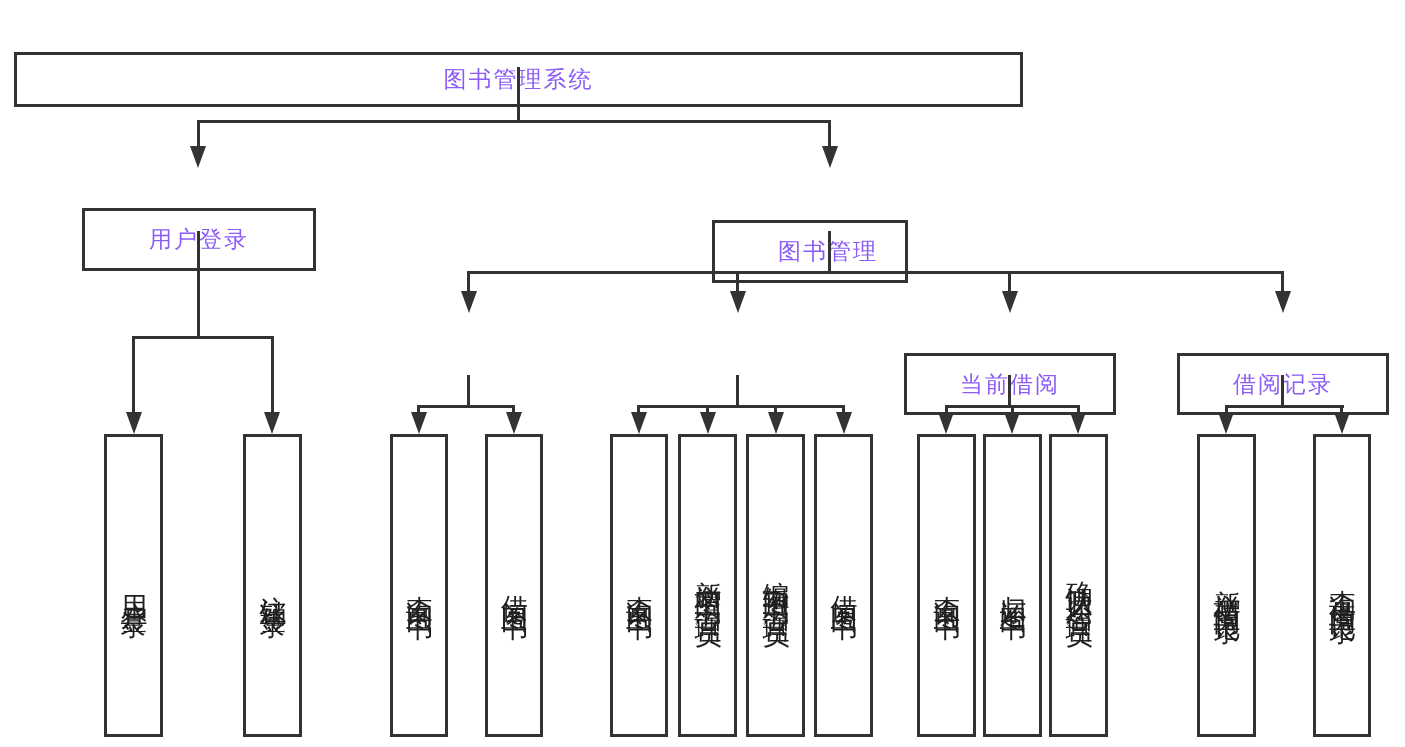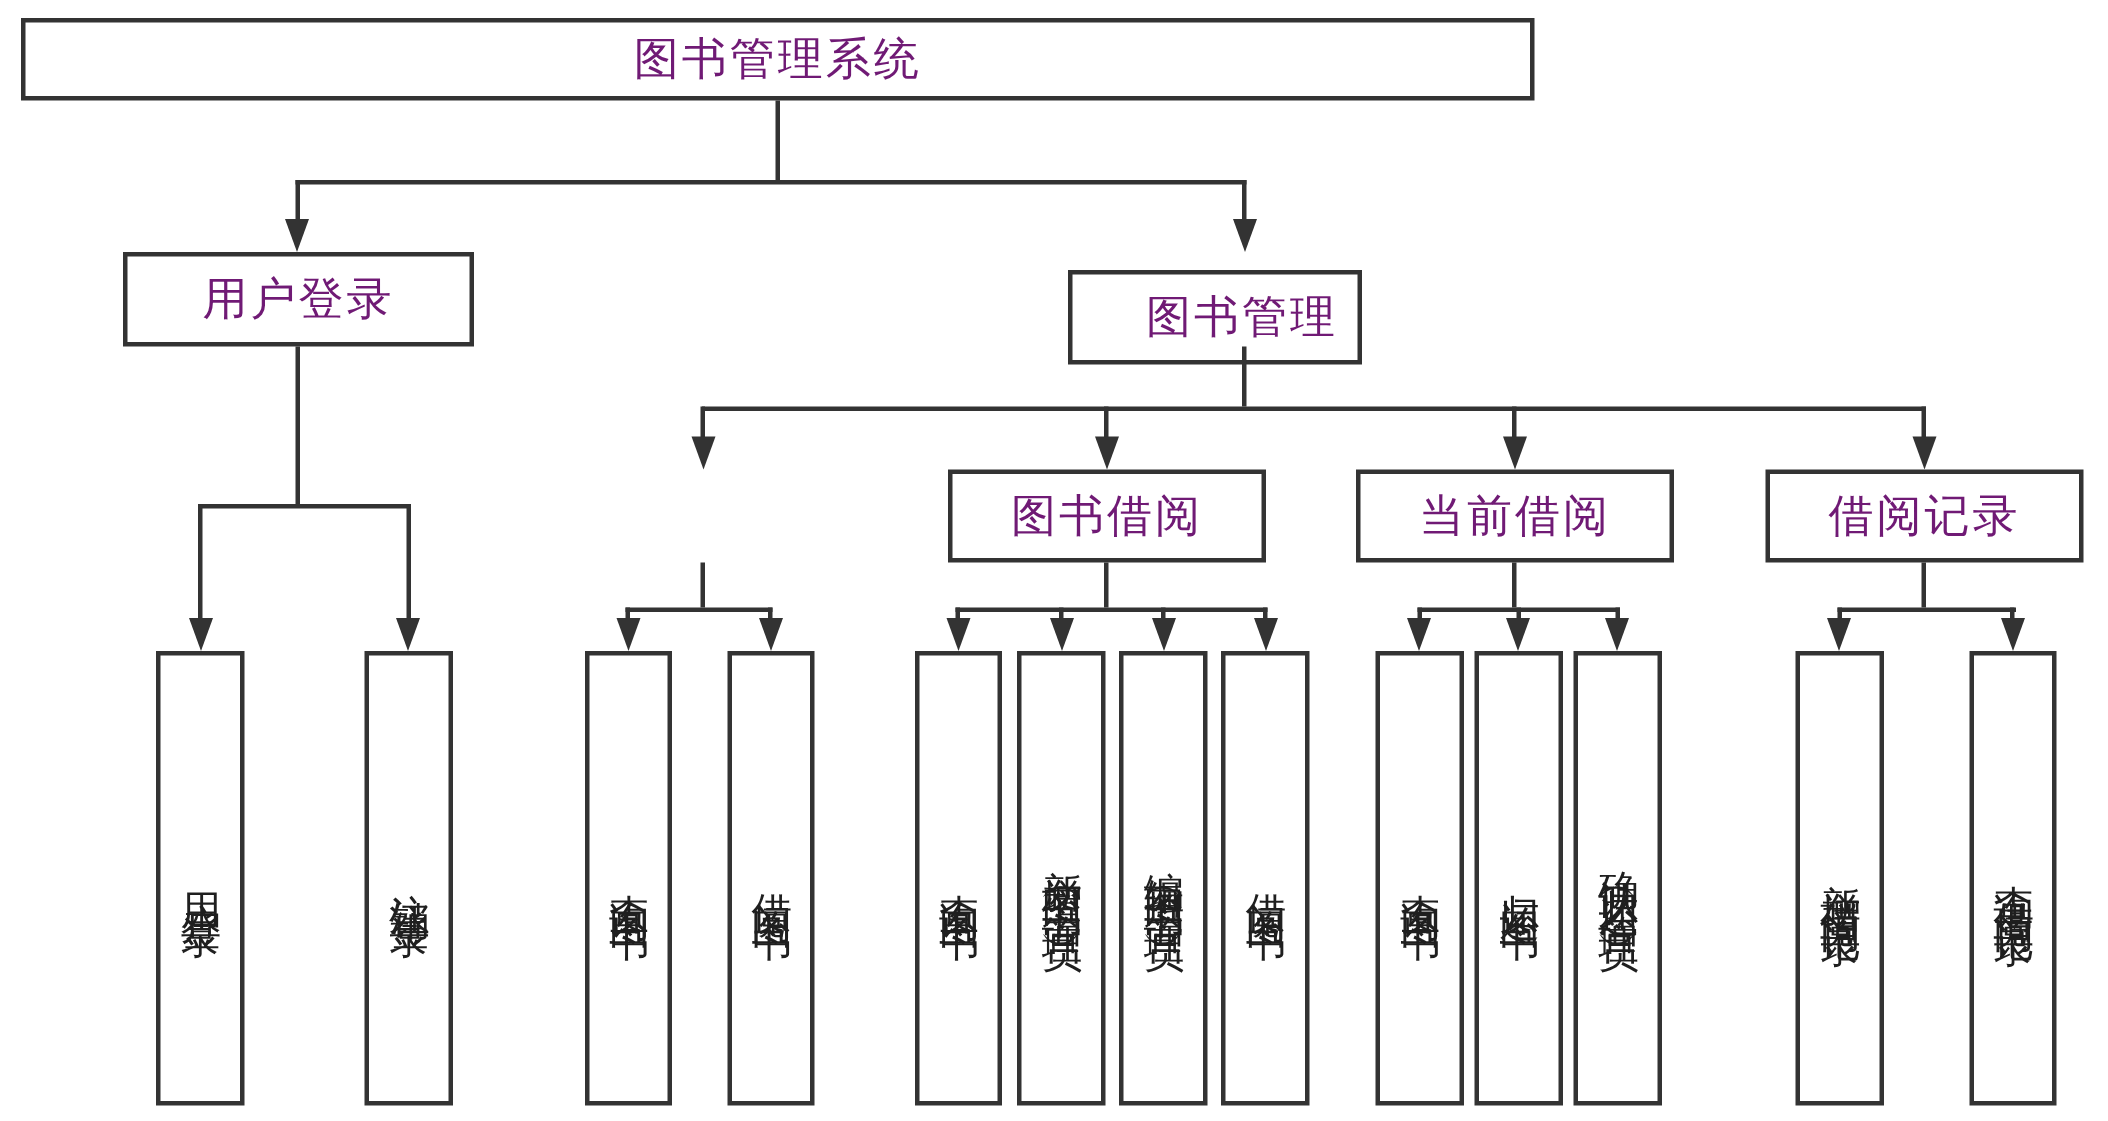--- a/index.html
+++ b/index.html
@@ -4,21 +4,21 @@
 <style>
   html,body{margin:0;padding:0;}
   body{
     width:1405px;height:747px;background:#ffffff;position:relative;overflow:hidden;
     font-family:"Liberation Sans","DejaVu Sans",sans-serif;
   }
   .canvas{position:absolute;left:0;top:0;width:1405px;height:747px;}
   .hbox{
     position:absolute;box-sizing:border-box;border:3px solid #333333;background:#ffffff;
     display:flex;align-items:center;justify-content:center;
-    font-size:30px;letter-spacing:2px;color:#701a75;white-space:nowrap;
+    font-size:23px;letter-spacing:2px;color:#8b5cf6;white-space:nowrap;margin-top:40px;
   }
   .vbox{
     position:absolute;box-sizing:border-box;border:3px solid #333333;background:#ffffff;
     display:flex;align-items:center;justify-content:center;
     writing-mode:vertical-rl;font-size:27px;letter-spacing:6px;color:#1f1f1f;
     line-height:1;
   }
   .ln{position:absolute;background:#333333;}
   .ar{
     position:absolute;width:0;height:0;
@@ -61,23 +61,20 @@
   <div class="ln" style="left:468px;top:271px;width:816px;height:3px;"></div>
   <div class="ln" style="left:467px;top:271px;width:3px;height:22px;"></div>
   <div class="ar" style="left:461px;top:291px;"></div>
   <div class="ln" style="left:736px;top:271px;width:3px;height:22px;"></div>
   <div class="ar" style="left:730px;top:291px;"></div>
   <div class="ln" style="left:1008px;top:271px;width:3px;height:22px;"></div>
   <div class="ar" style="left:1002px;top:291px;"></div>
   <div class="ln" style="left:1281px;top:271px;width:3px;height:22px;"></div>
   <div class="ar" style="left:1275px;top:291px;"></div>
 
-  <div class="hbox" style="left:632px;top:313px;width:212px;height:62px;">
-    <span>图书借阅</span>
-  </div>
   <div class="hbox" style="left:904px;top:313px;width:212px;height:62px;justify-content:center;">
     <span>当前借阅</span>
   </div>
   <div class="hbox" style="left:1177px;top:313px;width:212px;height:62px;">
     <span>借阅记录</span>
   </div>
 
   <div class="ln" style="left:467px;top:375px;width:3px;height:30px;"></div>
   <div class="ln" style="left:417px;top:405px;width:98px;height:3px;"></div>
   <div class="ln" style="left:417px;top:405px;width:3px;height:9px;"></div>

